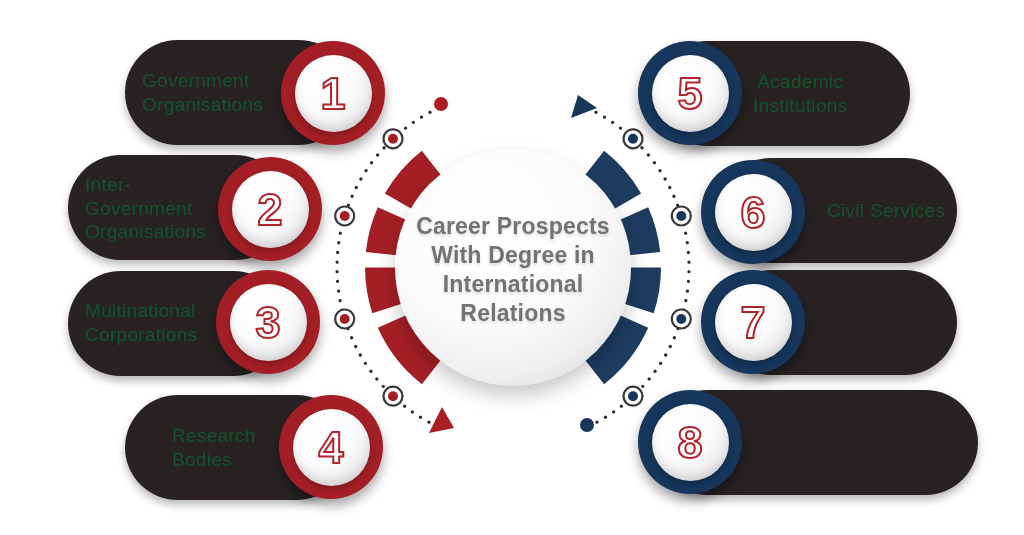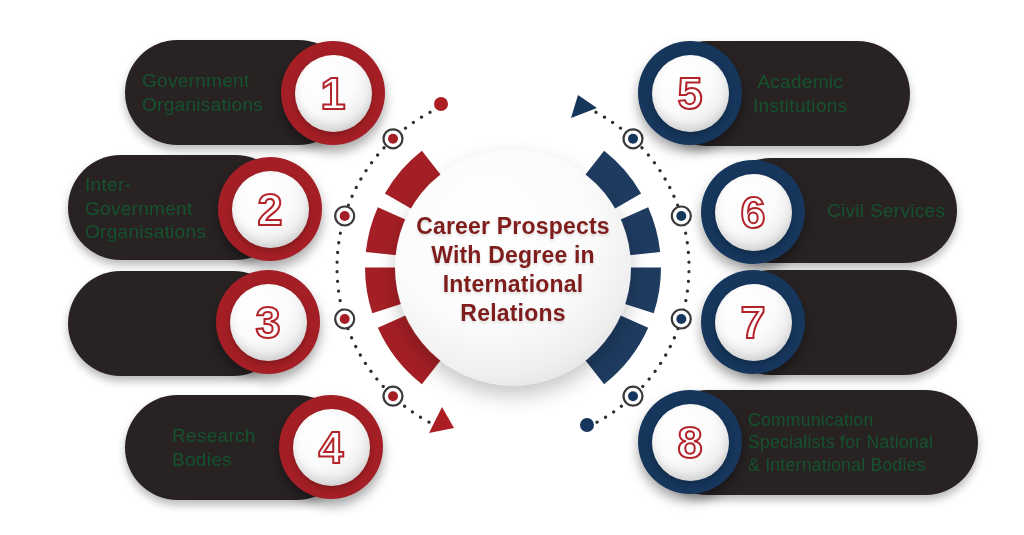--- a/index.html
+++ b/index.html
@@ -7,21 +7,21 @@
     width:1024px;height:535px;background:#ffffff;
     font-family:"Liberation Sans", sans-serif;
     position:relative;overflow:hidden;
   }
   .stage{position:absolute;inset:0;}
 
   
   .hub-svg{position:absolute;left:0;top:0;}
   .center-title{
     position:absolute;left:398px;top:212px;width:230px;
-    text-align:center;color:#7f1d1d;font-weight:bold;
+    text-align:center;color:#737373;font-weight:bold;
     font-size:23px;line-height:1.26;letter-spacing:.2px;
     white-space:pre-line;
     text-shadow:0 2px 3px rgba(0,0,0,0.14);
   }
 
   
   .item{position:absolute;}
   .pill{
     position:absolute;top:0;height:105px;border-radius:53px;
     background:#282223;
@@ -179,20 +179,22 @@
 Organisations</div>
     <div class="num-circle red">
       <div class="ball">
         <span class="num">2</span>
       </div>
     </div>
   </div>
 
   <div class="item item-3">
     <div class="pill"></div>
+    <div class="label">Multinational
+Corporations</div>
     <div class="num-circle red">
       <div class="ball">
         <span class="num">3</span>
       </div>
     </div>
   </div>
 
   <div class="item item-4">
     <div class="pill"></div>
     <div class="label">Research
@@ -229,23 +231,20 @@
     <div class="pill"></div>
     <div class="num-circle navy">
       <div class="ball">
         <span class="num">7</span>
       </div>
     </div>
   </div>
 
   <div class="item item-8">
     <div class="pill"></div>
-    <div class="label">Communication
-Specialists for National
-&amp; International Bodies</div>
     <div class="num-circle navy">
       <div class="ball">
         <span class="num">8</span>
       </div>
     </div>
   </div>
 
 </div>
 
 </body></html>

